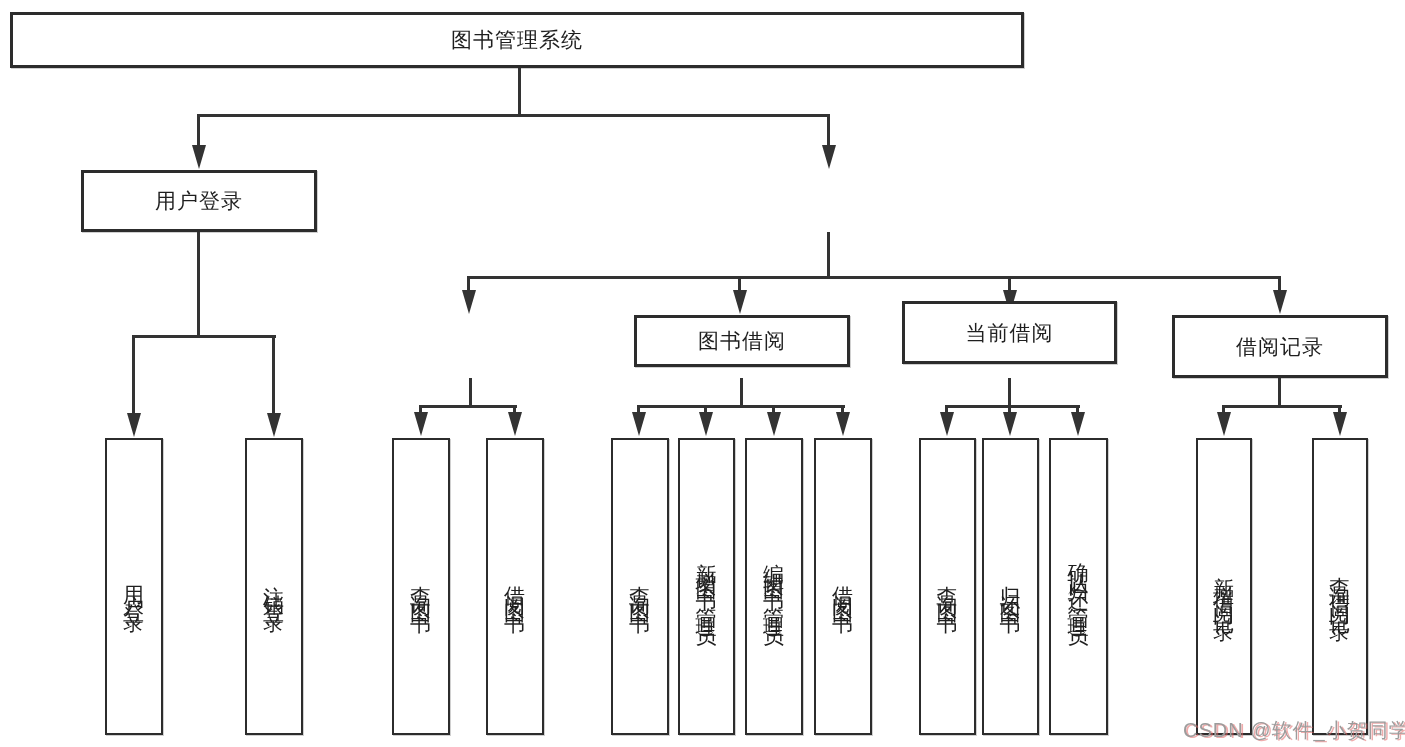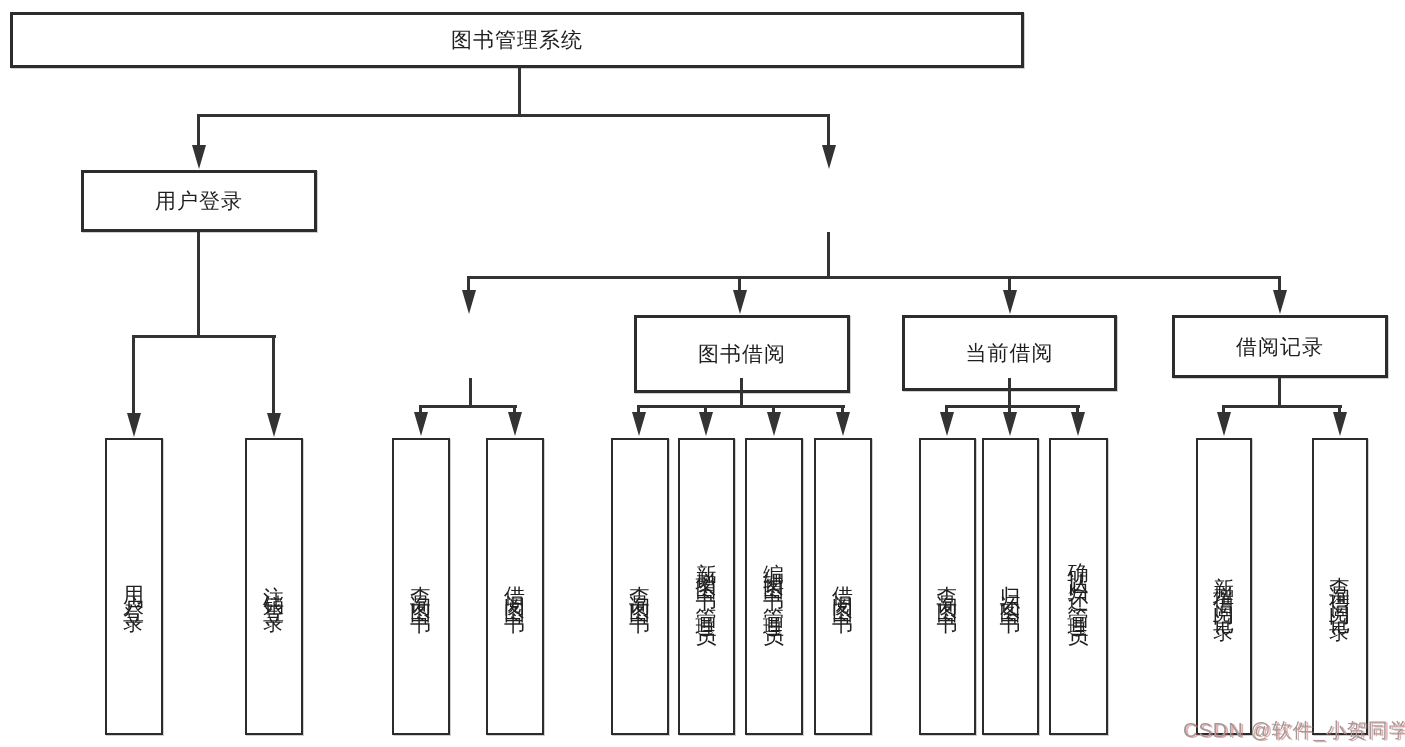--- a/index.html
+++ b/index.html
@@ -59,22 +59,22 @@
   <div class="h" style="left:467px;top:276px;width:814px;"></div>
   <div class="v" style="left:467px;top:276px;height:18px;"></div>
   <div class="arw" style="left:462px;top:290px;"></div>
   <div class="v" style="left:738px;top:276px;height:18px;"></div>
   <div class="arw" style="left:733px;top:290px;"></div>
   <div class="v" style="left:1008px;top:276px;height:18px;"></div>
   <div class="arw" style="left:1003px;top:290px;"></div>
   <div class="v" style="left:1278px;top:276px;height:18px;"></div>
   <div class="arw" style="left:1273px;top:290px;"></div>
 
-  <div class="node lvl" style="left:634px;top:315px;width:216px;height:78px;">图书借阅</div>
-  <div class="node lvl" style="left:902px;top:315px;width:215px;height:76px;">当前借阅</div>
+  <div class="node lvl" style="left:634px;top:315px;width:216px;height:52px;">图书借阅</div>
+  <div class="node lvl" style="left:902px;top:301px;width:215px;height:63px;">当前借阅</div>
   <div class="node lvl" style="left:1172px;top:315px;width:216px;height:63px;">借阅记录</div>
 
   <div class="v" style="left:469px;top:378px;height:30px;"></div>
   <div class="h" style="left:419px;top:405px;width:98px;"></div>
   <div class="v" style="left:419px;top:405px;height:10px;"></div>
   <div class="arw" style="left:414px;top:412px;"></div>
   <div class="v" style="left:513px;top:405px;height:10px;"></div>
   <div class="arw" style="left:508px;top:412px;"></div>
 
   <div class="v" style="left:740px;top:378px;height:30px;"></div>

